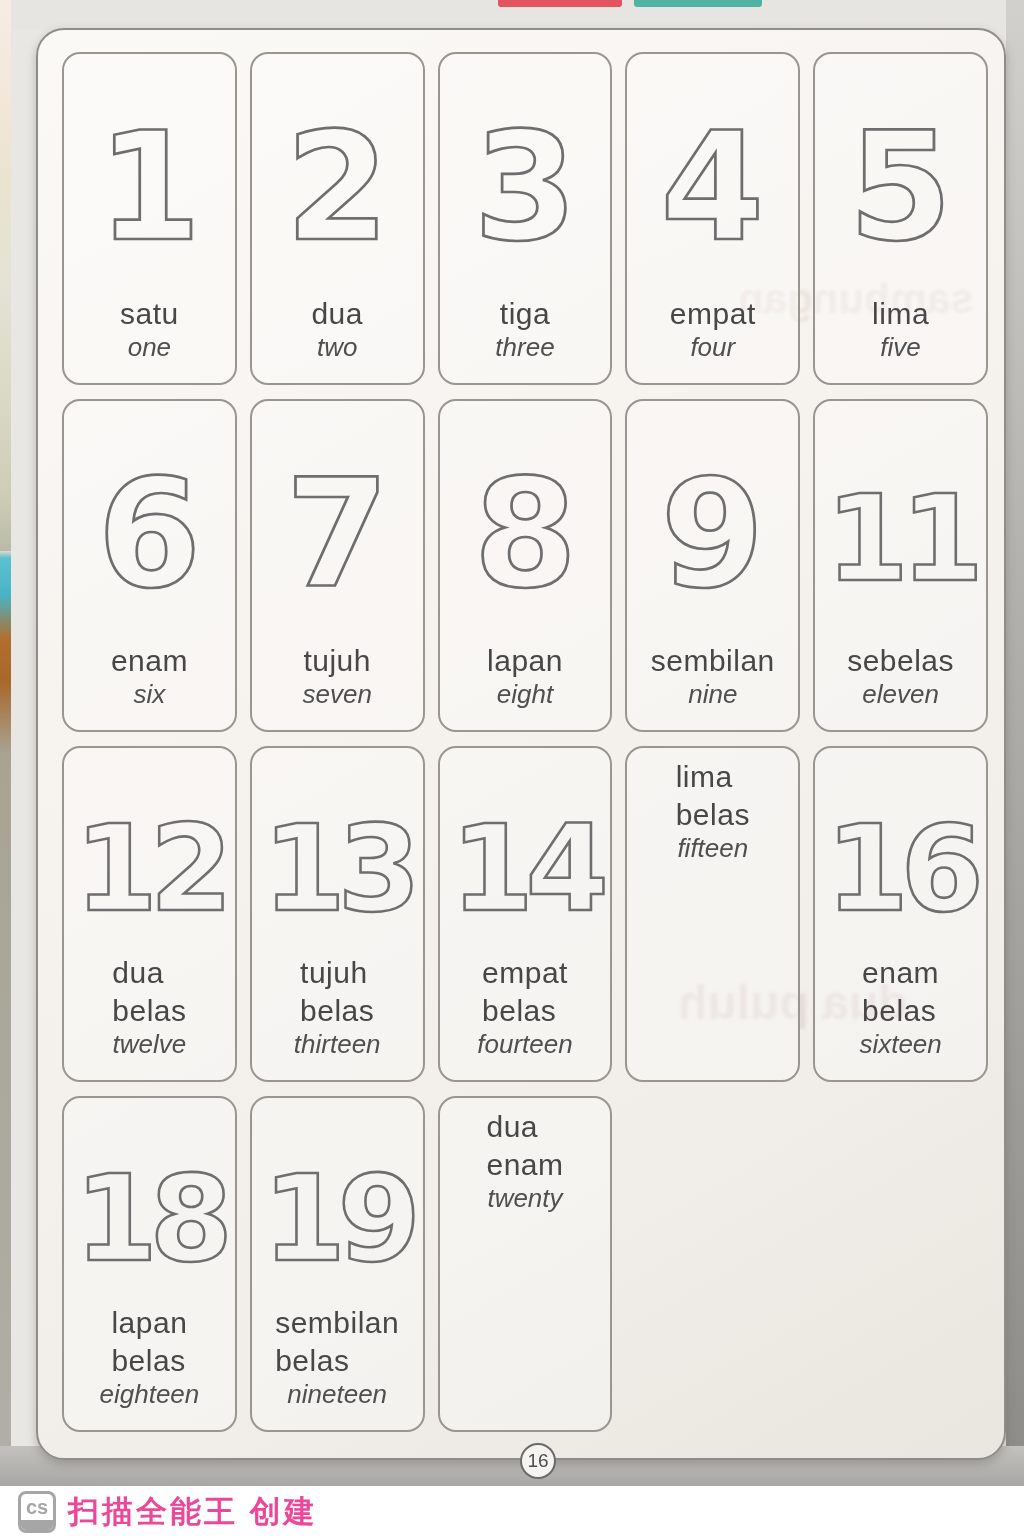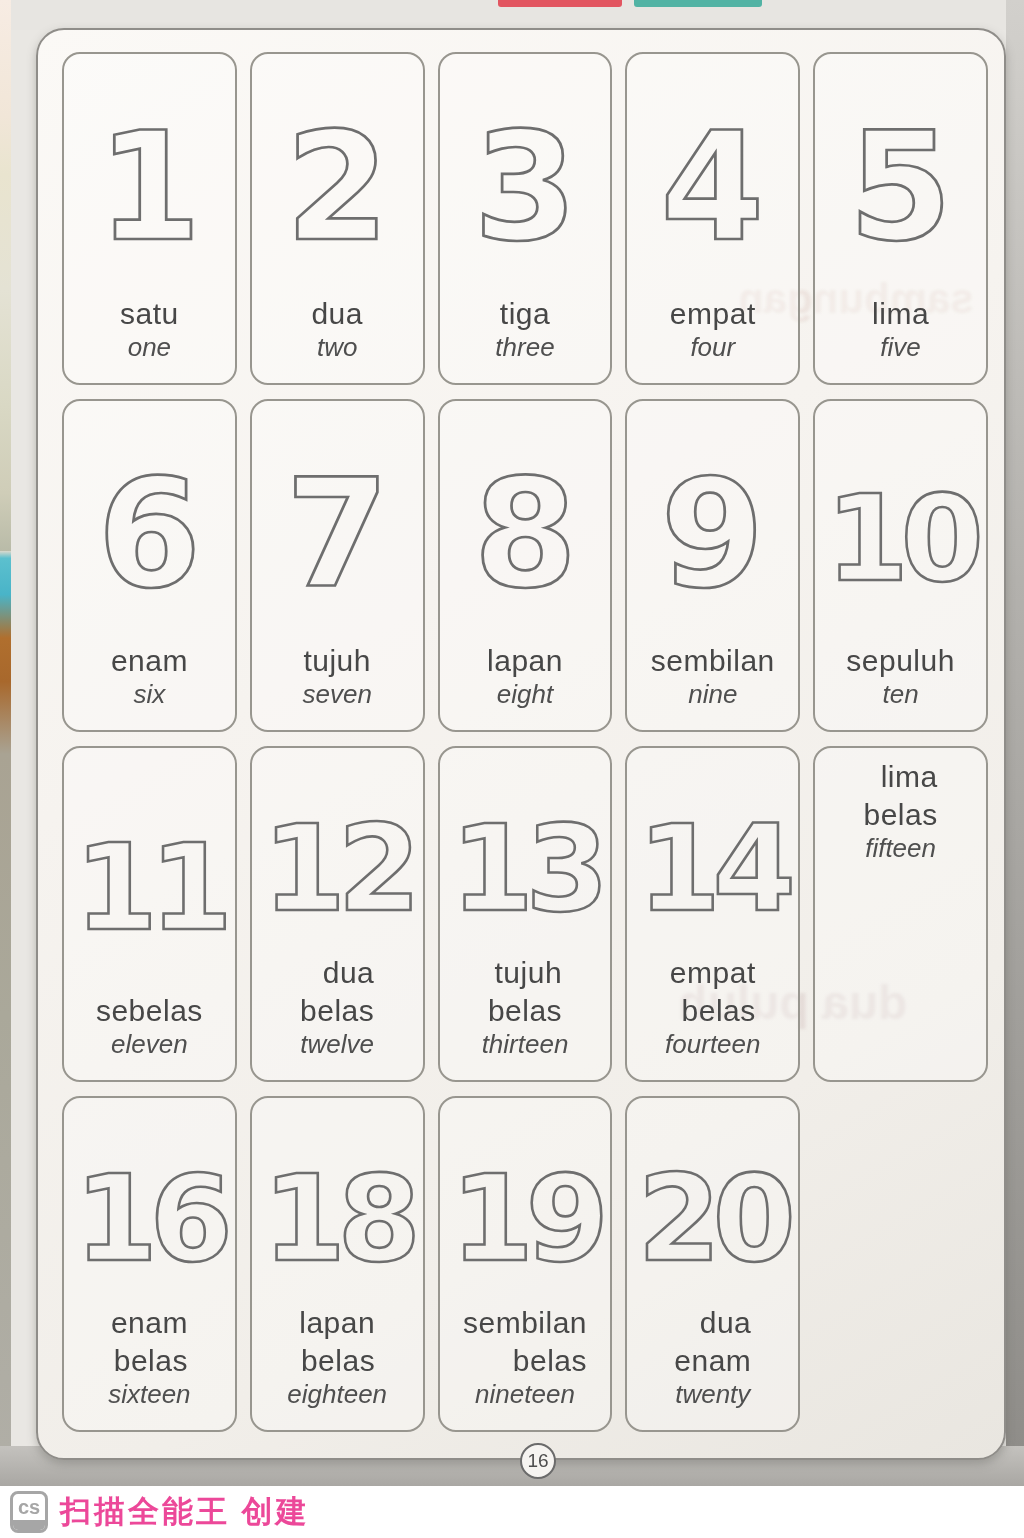--- a/index.html
+++ b/index.html
@@ -46,37 +46,37 @@
   }
   .num-wrap{flex:1 1 auto;min-height:150px;width:100%;display:flex;align-items:center;justify-content:center;}
   .digit-svg{width:100%;height:196px;overflow:visible;}
   .outline-digit{
     font-family:"DejaVu Sans", sans-serif;font-weight:bold;
     fill:none;stroke:#6e6e6e;stroke-width:3.2;text-anchor:middle;
   }
   .outline-digit.s{font-size:174px;}
   .outline-digit.d{font-size:140px;letter-spacing:-10px;stroke-width:3;}
   .malay{
-    width:min-content;margin:0 auto;text-align:right;
+    width:min-content;margin:0 auto;text-align:left;
     font-size:30px;line-height:1.25;color:#474747;letter-spacing:.5px;
   }
   .english{
     text-align:center;font-size:26px;font-style:italic;color:#4f4f4f;
   }
   
   .page-badge{
     position:absolute;left:520px;top:1443px;width:36px;height:36px;z-index:3;
     border:2px solid #6b6b6b;border-radius:50%;background:#f6f4f1;box-sizing:border-box;
     display:flex;align-items:center;justify-content:center;
     font-size:19px;color:#4e4e4e;
   }
   
   .watermark-bar{
     position:absolute;left:0;top:1486px;width:1024px;height:52px;background:#ffffff;
-    display:flex;align-items:center;gap:12px;padding-left:10px;box-sizing:border-box;z-index:4;
+    display:flex;align-items:center;gap:12px;padding-left:18px;box-sizing:border-box;z-index:4;
   }
   .cs-icon{
     position:relative;width:38px;height:42px;box-sizing:border-box;
     border:3px solid #a6a6a6;border-radius:8px;overflow:hidden;flex:0 0 auto;
     display:flex;align-items:flex-start;justify-content:center;
   }
   .cs-icon .cs-label{font-size:20px;font-weight:bold;color:#a6a6a6;line-height:26px;}
   .cs-icon .cs-bar{position:absolute;left:0;bottom:0;width:100%;height:10px;background:#a6a6a6;}
   .wm-text{font-size:31px;color:#ec4899;letter-spacing:3px;font-weight:bold;}
 </style>
@@ -181,29 +181,20 @@
       <div class="card">
         <div class="num-wrap">
           <svg class="digit-svg" viewBox="0 0 190 200">
               <text class="outline-digit s" x="95" y="170">9</text>
             </svg>
         </div>
         <div class="malay">sembilan</div>
         <div class="english">nine</div>
       </div>
 
-      <div class="card">
-        <div class="num-wrap">
-          <svg class="digit-svg" viewBox="0 0 190 200">
-              <text class="outline-digit d" x="95" y="163">10</text>
-            </svg>
-        </div>
-        <div class="malay">sepuluh</div>
-        <div class="english">ten</div>
-      </div>
 
       <div class="card">
         <div class="num-wrap">
           <svg class="digit-svg" viewBox="0 0 190 200">
               <text class="outline-digit d" x="95" y="163">11</text>
             </svg>
         </div>
         <div class="malay">sebelas</div>
         <div class="english">eleven</div>
       </div>
@@ -268,25 +259,20 @@
         <div class="num-wrap">
           <svg class="digit-svg" viewBox="0 0 190 200">
               <text class="outline-digit d" x="95" y="163">19</text>
             </svg>
         </div>
         <div class="malay">sembilan belas</div>
         <div class="english">nineteen</div>
       </div>
 
       <div class="card">
-        <div class="num-wrap">
-          <svg class="digit-svg" viewBox="0 0 190 200">
-              <text class="outline-digit d" x="95" y="163">20</text>
-            </svg>
-        </div>
         <div class="malay">dua enam</div>
         <div class="english">twenty</div>
       </div>
 
     </div>
   </div>
 
   <div class="page-badge">16</div>
 
   <div class="watermark-bar">

